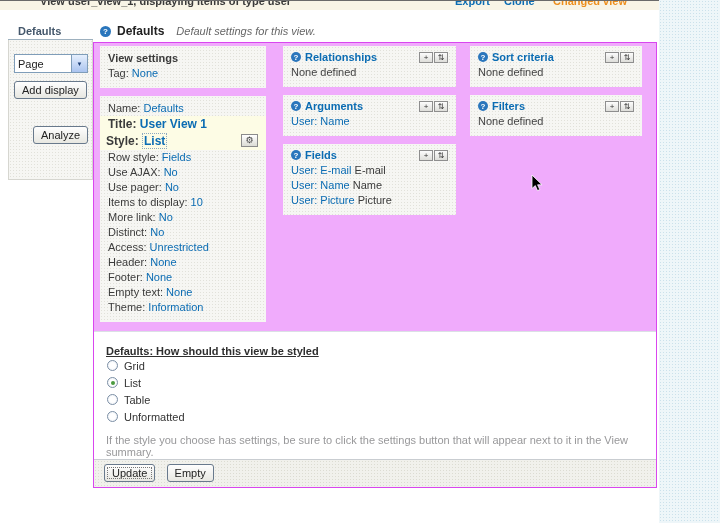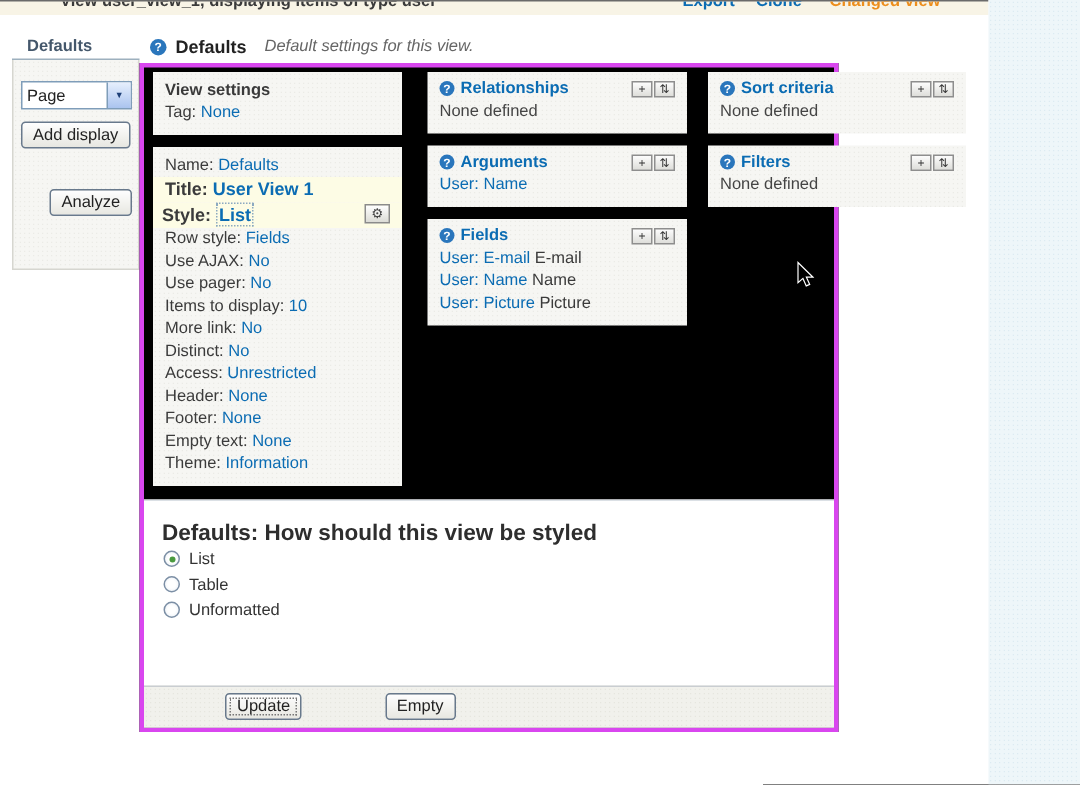--- a/index.html
+++ b/index.html
@@ -60,21 +60,21 @@
   #main-header { position:absolute; left:100px; top:24px; display:flex; align-items:center; }
   .help-ic {
     display:inline-flex; width:11px; height:11px; border-radius:50%; background:#2a76bc;
     color:#fff; font-size:8px; font-weight:bold; align-items:center; justify-content:center;
     flex:0 0 auto; cursor:pointer;
   }
   #main-header .h-title { font-size:12px; font-weight:bold; color:#222; margin-left:6px; }
   #main-header .h-sub { font-size:11px; font-style:italic; color:#666; margin-left:12px; }
 
   
-  #container { position:absolute; left:93px; top:42px; width:466px; height:446px; border:3px solid #d946ef; background:#000000; }
+  #container { position:absolute; left:93px; top:42px; width:564px; height:446px; border:1px solid #d946ef; background:#f0abfc; }
   .col { position:absolute; top:3px; }
   #col1 { left:6px;  width:166px; }
   #col2 { left:189px; width:173px; }
   #col3 { left:376px; width:172px; }
   .box { padding:5px 8px 7px; margin-bottom:8px; }
   .box .bx-title { font-weight:bold; color:#3a3a3a; font-size:11px; line-height:15px; }
   .bhead { display:flex; align-items:center; margin-bottom:2px; }
   .bhead .bh-title { font-weight:bold; font-size:11px; color:#0b6cb3; margin-left:4px; cursor:pointer; }
   .bhead .btns { margin-left:auto; display:flex; gap:1px; }
   .mini-btn {
@@ -93,41 +93,41 @@
   .style-indent { padding-left:6px; }
   .focus-dotted { border:1px dotted #8ca9c0; padding:0 1px; }
   .gear-btn {
     float:right; width:17px; height:13px; border:1px solid #8b8b8b; margin-top:1px;
     background:linear-gradient(#ffffff,#dcdcd6); font-size:9px; line-height:11px;
     text-align:center; color:#444; cursor:pointer;
   }
 
   
   #bottom { position:absolute; left:0; top:288px; right:0; bottom:0; border-top:1px solid #dbe0e5; background:#fff; }
-  #bottom .form-heading { margin:13px 12px 0; font-size:15px; font-weight:bold; color:#2e2e2e; }
+  #bottom .form-heading { margin:13px 12px 0; font-size:11px; font-weight:bold; color:#2e2e2e;text-decoration:underline; }
   .radio-row { display:flex; align-items:center; margin-left:13px; height:17px; cursor:pointer; }
   .radio-row:first-of-type { margin-top:14px; }
   .radio {
     width:11px; height:11px; border-radius:50%; border:1px solid #7c8fa5;
     background:radial-gradient(#ffffff 40%, #e7edf4); position:relative; flex:0 0 auto;
   }
   .radio.checked::after {
     content:""; position:absolute; left:2.5px; top:2.5px; width:4px; height:4px;
     border-radius:50%; background:#4a9a3f;
   }
   .radio-row .r-lbl { margin-left:6px; color:#333; }
   #bottom .note { margin:9px 12px 0; color:#98989a; font-size:11px; }
   #btn-bar {
     position:absolute; left:0; right:0; bottom:0; height:28px;
     border-top:1px solid #c9cdd1; padding:4px 0 0 10px;
     background-color:#f1f1ec;
     background-image:radial-gradient(#dcdcd2 24%, rgba(0,0,0,0) 25%);
     background-size:3px 3px;
   }
-  #btn-bar .btn { margin-right:8px;margin-left:44px; }
+  #btn-bar .btn { margin-right:8px; }
   #update-btn { outline:1px dotted #777; outline-offset:-4px; }
 
   #cursor { position:absolute; left:531px; top:174px; width:12px; height:18px; pointer-events:none; }
 </style>
 </head>
 <body>
 
 <div id="topbar">
   <span class="ttl">View user_view_1, displaying items of type user</span>
   <a class="lnk tlink" style="left:455px;">Export</a>
@@ -298,32 +298,37 @@
         </span>
       </div>
       <div class="empty-txt">None defined</div>
     </div>
   </div>
 
   <div id="bottom">
     <div class="form-heading">Defaults: How should this view be styled</div>
 
     <div class="radio-row">
+      <span class="radio"></span>
+      <span class="r-lbl">Grid</span>
+    </div>
+    <div class="radio-row">
       <span class="radio checked"></span>
       <span class="r-lbl">List</span>
     </div>
     <div class="radio-row">
       <span class="radio"></span>
       <span class="r-lbl">Table</span>
     </div>
     <div class="radio-row">
       <span class="radio"></span>
       <span class="r-lbl">Unformatted</span>
     </div>
 
+    <div class="note">If the style you choose has settings, be sure to click the settings button that will appear next to it in the View summary.</div>
 
     <div id="btn-bar">
       <button class="btn" id="update-btn">Update</button>
       <button class="btn" id="cancel-btn">Empty</button>
     </div>
   </div>
 </div>
 
 <svg id="cursor" viewBox="0 0 12 18">
   <path d="M1,1 L1,14.5 L4.3,11.6 L6.5,16.6 L8.8,15.6 L6.6,10.8 L11,10.8 Z" fill="#000" stroke="#fff" stroke-width="0.8"></path>

